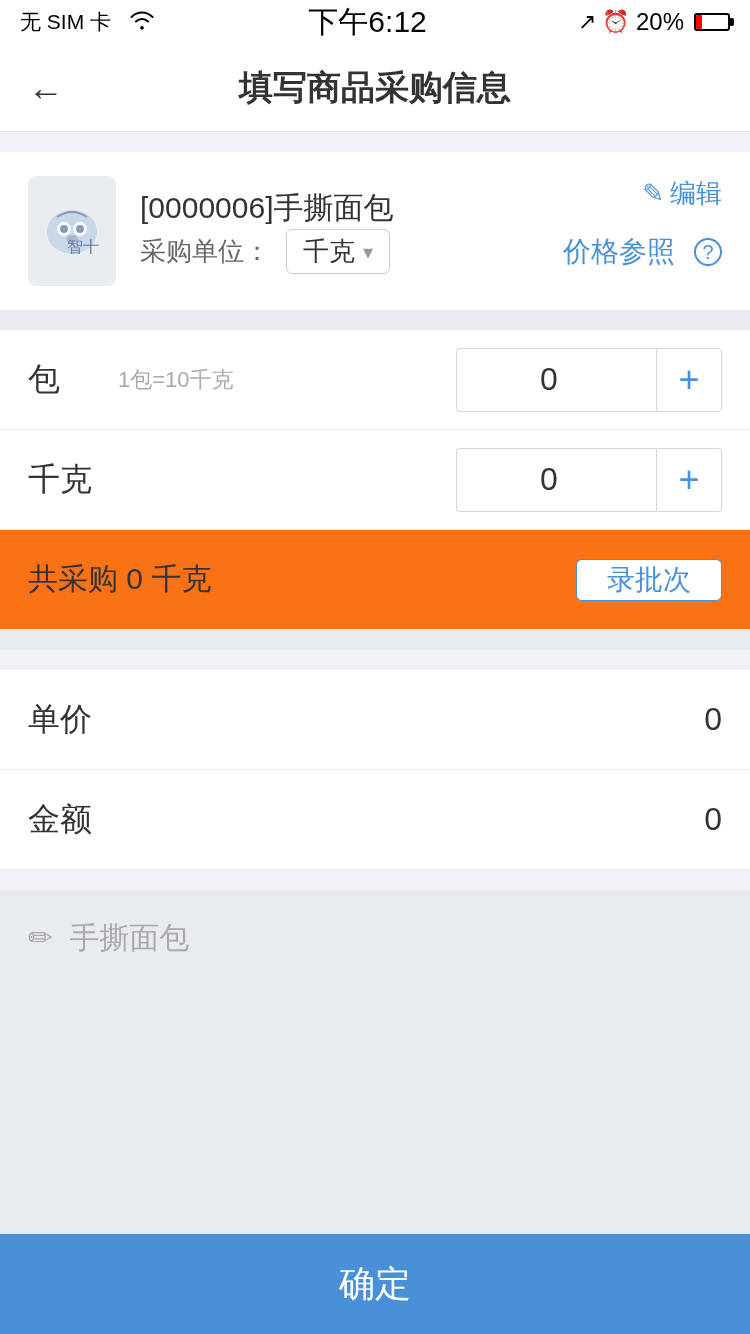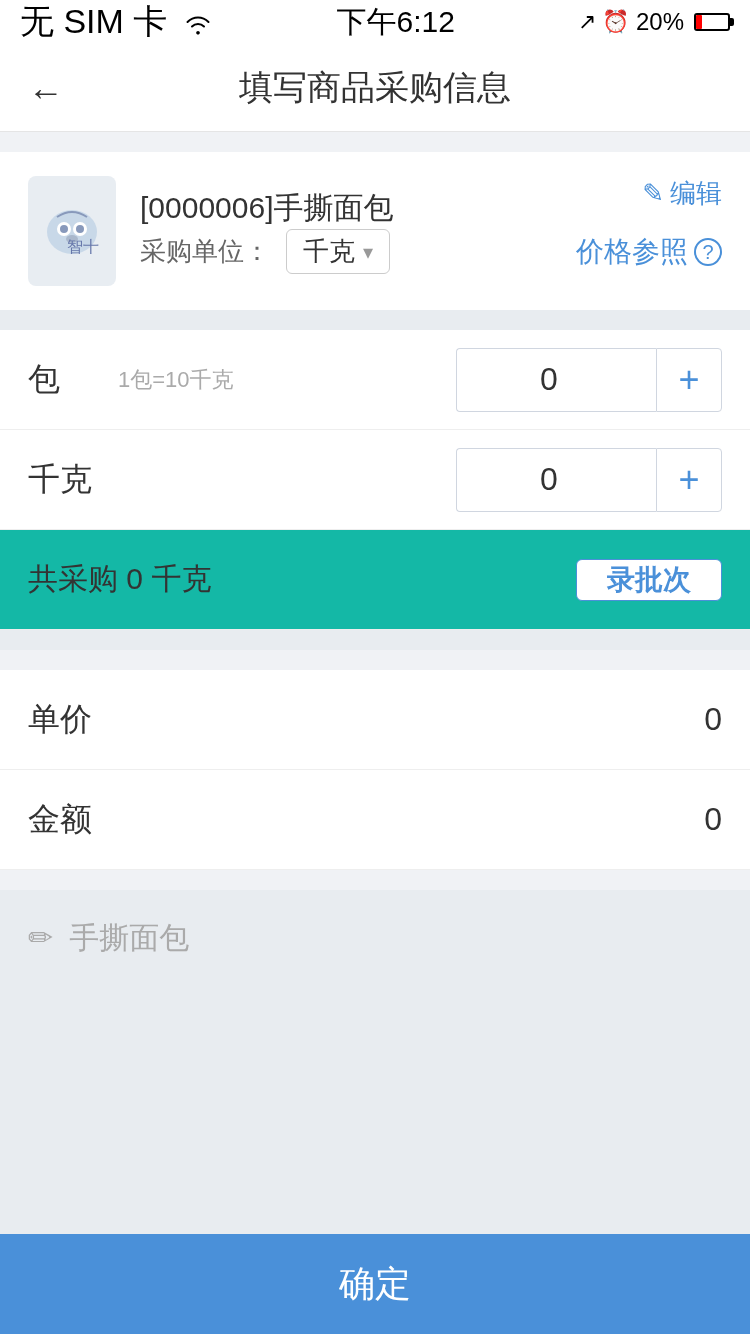--- a/index.html
+++ b/index.html
@@ -18,21 +18,21 @@
       width: 750px;
       height: 44px;
       background: #fff;
       display: flex;
       align-items: center;
       justify-content: space-between;
       padding: 0 20px;
       font-size: 28px;
       color: #000;
     }
-    .status-left { display: flex; align-items: flex-end; gap: 16px; font-size: 34px; }
+    .status-left { display: flex; align-items: center; gap: 16px; font-size: 21px; }
     .status-center { font-size: 30px; font-weight: 500; }
     .status-right { display: flex; align-items: center; gap: 6px; font-size: 24px; }
     .battery-icon {
       display: inline-block;
       width: 36px; height: 18px;
       border: 2px solid #000;
       border-radius: 3px;
       position: relative;
       margin-left: 4px;
     }
@@ -65,21 +65,21 @@
     }
     .nav-back {
       position: absolute;
       left: 28px;
       font-size: 36px;
       color: #333;
       cursor: pointer;
     }
     .nav-title {
       font-size: 34px;
-      font-weight: 400;
+      font-weight: 700;
       color: #333;
     }
 
     
     .product-card {
       background: #fff;
       margin-top: 20px;
       padding: 24px 28px;
       display: flex;
       align-items: center;
@@ -131,21 +131,21 @@
       cursor: pointer;
     }
     .chevron-down { font-size: 20px; color: #999; }
     .price-ref-btn {
       margin-left: auto;
       font-size: 28px;
       color: #4a90d9;
       cursor: pointer;
       display: flex;
       align-items: center;
-      gap: 6px;
+      gap: 19px;
     }
     .edit-btn {
       position: absolute;
       right: 28px;
       top: 24px;
       font-size: 26px;
       color: #4a90d9;
       cursor: pointer;
       display: flex;
       align-items: center;
@@ -221,37 +221,36 @@
       align-items: center;
       justify-content: center;
     }
 
     
     .summary-row {
       display: flex;
       align-items: center;
       padding: 0 28px;
       height: 100px;
-      background: #14b8a6;
+      background: #f97316;
       border-bottom: 1px solid #eee;
     }
     .summary-text {
       font-size: 30px;
       color: #333;
     }
     .record-batch-btn {
       margin-left: auto;
       padding: 1px 30px;
       border: 1px solid #4a90d9;
       border-radius: 6px;
       font-size: 28px;
       color: #4a90d9;
       cursor: pointer;
       background: #fff;
-      font-weight: bold;
     }
 
     
     .info-section {
       background: #fff;
       margin-top: 20px;
     }
     .info-row {
       display: flex;
       align-items: center;

